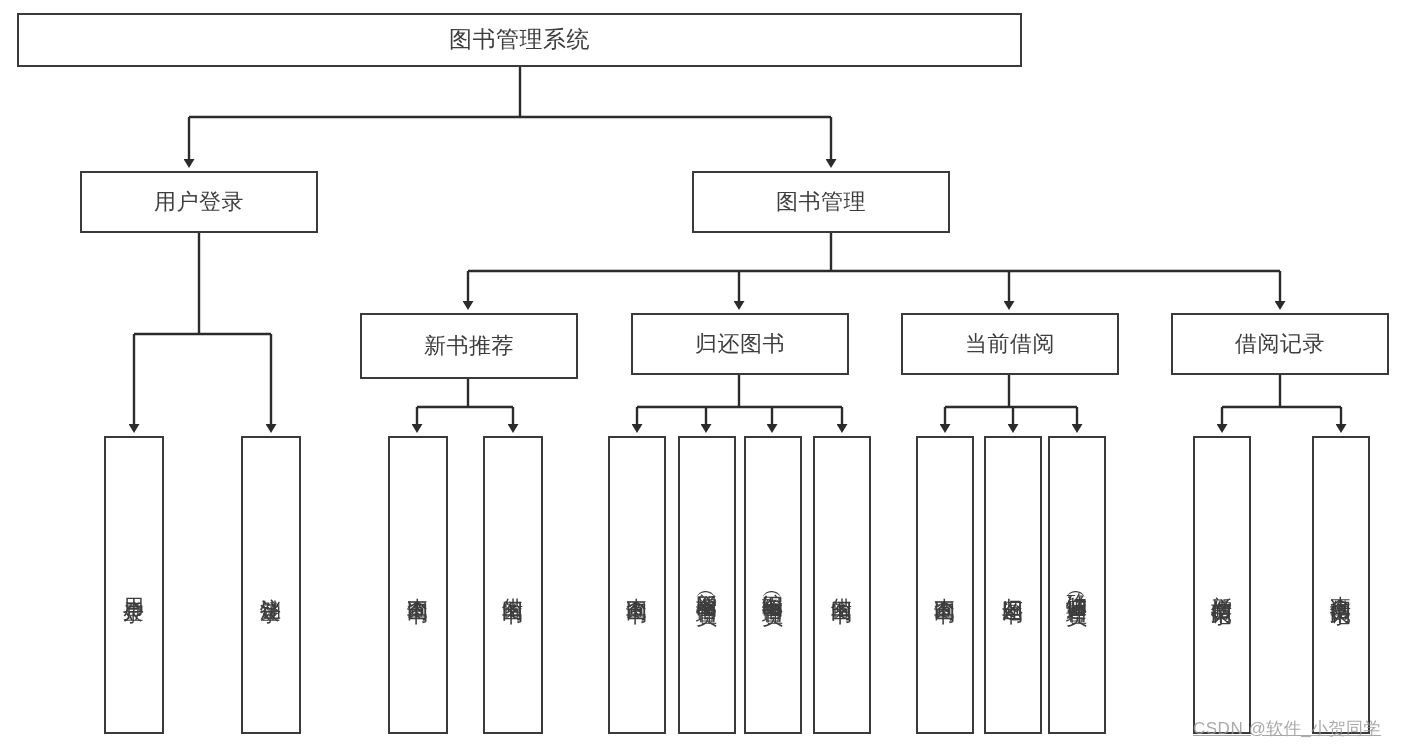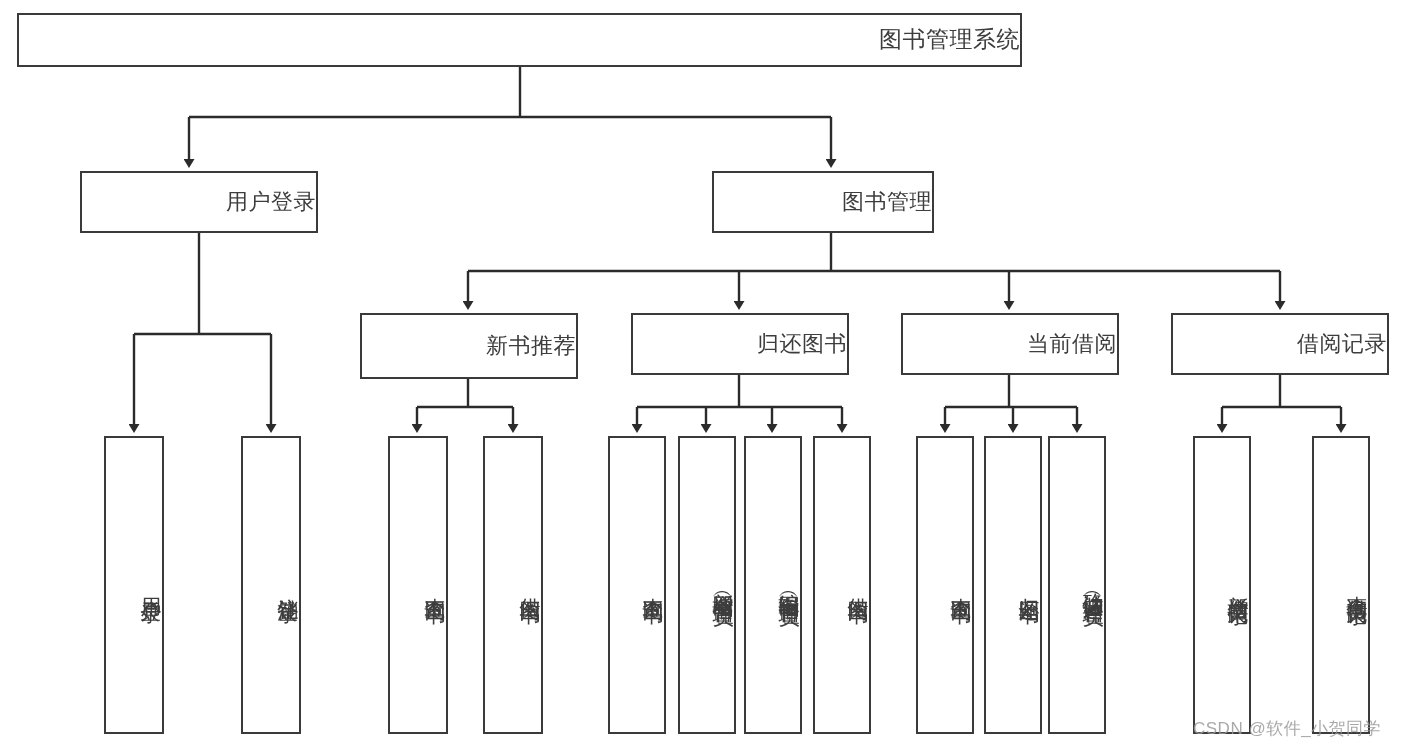--- a/index.html
+++ b/index.html
@@ -26,21 +26,21 @@
     width: 1405px;
     height: 747px;
   }
   .node-box {
     position: absolute;
     box-sizing: border-box;
     border: 2px solid #3a3a3a;
     background: #ffffff;
     display: flex;
     align-items: center;
-    justify-content: flex-end;
+    justify-content: center;
     overflow: hidden;
   }
   .node-label {
     color: #3d3d3d;
     font-size: 22px;
     line-height: 1.18;
     letter-spacing: 0.5px;
     white-space: nowrap;
     text-align: center;
   }
@@ -54,20 +54,21 @@
   .node-box.root .node-label {
     font-size: 23px;
   }
   .watermark {
     position: absolute;
     color: #9a9a9a;
     font-size: 17px;
     white-space: nowrap;
     letter-spacing: 0.5px;
     opacity: 0.85;
+    text-decoration: underline;
   }
 </style>
 </head>
 <body>
 
 <div id="diagram-root">
 
   <svg class="diagram-canvas" viewBox="0 0 1405 747">
     <defs>
       <marker id="arrow" markerWidth="9" markerHeight="11" refX="1" refY="5.5" orient="auto" markerUnits="userSpaceOnUse">
@@ -118,21 +119,21 @@
     </g>
   </svg>
 
   <div class="node-box root" style="left:17px; top:13px; width:1005px; height:54px;">
     <span class="node-label">图书管理系统</span>
   </div>
 
   <div class="node-box" style="left:80px; top:171px; width:238px; height:62px;">
     <span class="node-label">用户登录</span>
   </div>
-  <div class="node-box" style="left:712px; top:171px; width:222px; height:62px;">
+  <div class="node-box" style="left:692px; top:171px; width:258px; height:62px;">
     <span class="node-label">图书管理</span>
   </div>
 
   <div class="node-box" style="left:360px; top:313px; width:218px; height:66px;">
     <span class="node-label">新书推荐</span>
   </div>
   <div class="node-box" style="left:631px; top:313px; width:218px; height:62px;">
     <span class="node-label">归还图书</span>
   </div>
   <div class="node-box" style="left:1171px; top:313px; width:218px; height:62px;">

